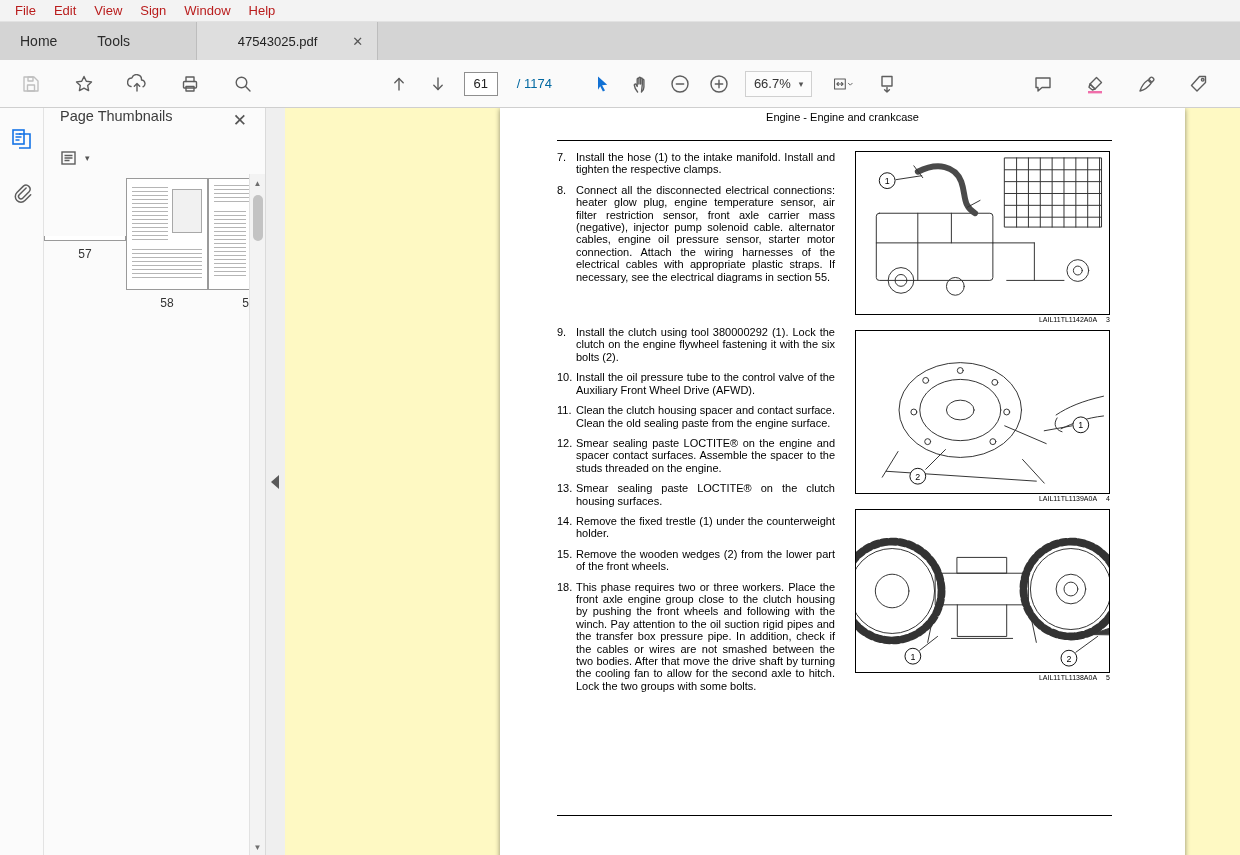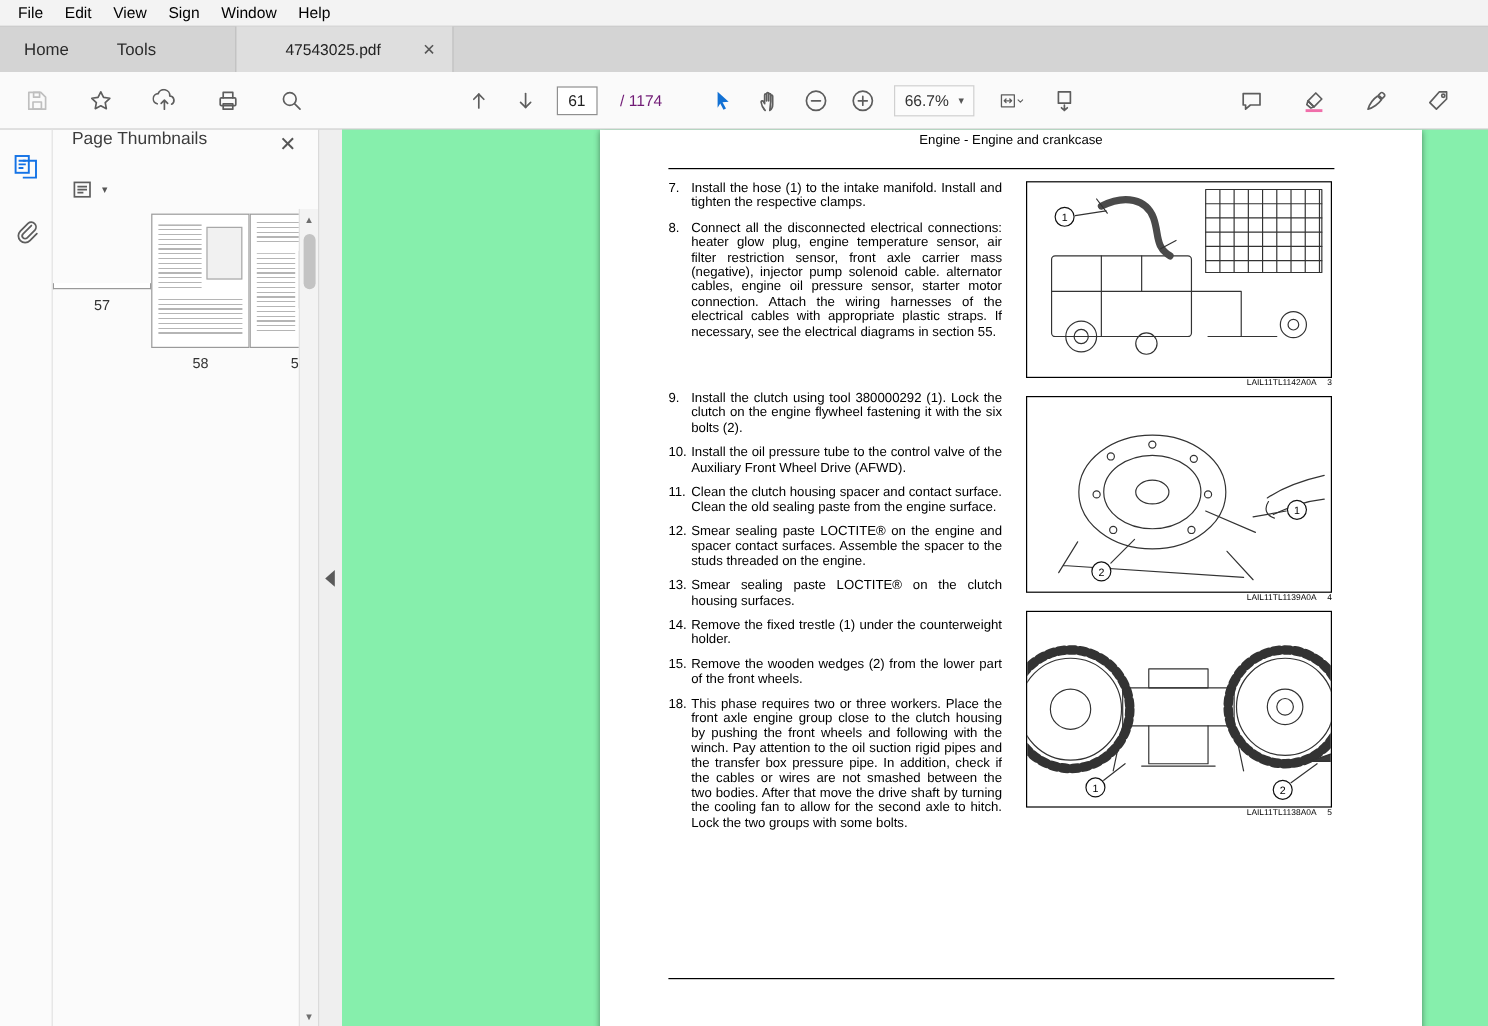--- a/index.html
+++ b/index.html
@@ -3,21 +3,21 @@
 <meta charset="utf-8">
 <style>
   * { box-sizing: border-box; margin: 0; padding: 0; }
   html,body { width:1240px; height:855px; overflow:hidden;
     font-family:"Liberation Sans", sans-serif; background:#828282; }
 
   .app { width:1240px; height:855px; display:flex; flex-direction:column; }
 
   
   .menubar { height:22px; background:#f3f3f3; border-bottom:1px solid #e2e2e2;
-    display:flex; align-items:center; padding-left:6px; font-size:13px; color:#000000; }
+    display:flex; align-items:center; padding-left:6px; font-size:13px; color:#b91c1c; }
   .menu-item { padding:0 9px; height:100%; display:flex; align-items:center; cursor:default; }
 
   
   .tabbar { height:38px; background:#d4d4d4; display:flex; align-items:stretch;
     font-size:14px; color:#2b2b2b; }
   .tab { display:flex; align-items:center; padding:12px 20px; cursor:default; }
   .doc-tab { width:182px; margin-left:46px; background:#dedede;
     border-left:1px solid #bdbdbd; border-right:1px solid #bdbdbd;
     font-size:13px; padding:0 10px; display:flex; align-items:center; }
   .doc-tab .doc-title { flex:1; text-align:center; color:#222; }
@@ -29,21 +29,21 @@
   .tb-group { display:flex; align-items:center; }
   .tb-left { gap:27px; padding-left:6px; }
   .tb-center { margin:0 auto; gap:13px; }
   .tb-right { gap:26px; padding-right:16px; }
   .tb-btn { width:26px; height:26px; display:flex; align-items:center; justify-content:center; }
   .tb-btn svg { width:20px; height:20px; }
   .icon-stroke { stroke:#5d5d5d; fill:none; stroke-width:1.4; stroke-linecap:round; stroke-linejoin:round; }
   .icon-disabled { stroke:#bfbfbf; }
   .page-input { width:34px; height:24px; border:1px solid #8f8f8f; background:#fff;
     text-align:center; font-size:13px; color:#222; font-family:"Liberation Sans",sans-serif; }
-  .page-total { font-size:13px; color:#701a75; margin-left:6px; }
+  .page-total { font-size:13px; color:#0369a1; margin-left:6px; }
   .select-gap { margin-left:24px; }
   .zoom-box { display:flex; align-items:center; gap:8px; border:1px solid #d0d0d0;
     height:26px; padding:0 8px; font-size:13px; color:#333; background:#fcfcfc; }
   .caret { font-size:9px; color:#555; }
 
   
   .content { flex:1; min-height:0; display:flex; }
 
   .iconstrip { width:44px; background:#fbfbfb; border-right:1px solid #e3e3e3;
     padding-top:16px; display:flex; flex-direction:column; align-items:center; gap:24px; }
@@ -73,21 +73,21 @@
     border-left:1px solid #e2e2e2; display:flex; flex-direction:column; align-items:center; }
   .vs-arrow { font-size:8px; color:#6e6e6e; padding:5px 0 3px; }
   .vs-thumb { width:10px; height:46px; background:#c3c3c3; border-radius:5px; margin-top:4px; }
   .vs-space { flex:1; }
 
   .collapse-strip { width:20px; background:#efefef; border-left:1px solid #dadada; position:relative; }
   .collapse-arrow { position:absolute; top:calc(50% - 7px); left:5px; width:0; height:0;
     border-top:7px solid transparent; border-bottom:7px solid transparent; border-right:8px solid #5a5a5a; }
 
   
-  .docarea { flex:1; background:#86efac; position:relative; overflow:hidden; }
+  .docarea { flex:1; background:#fef9c3; position:relative; overflow:hidden; }
   .page { position:absolute; left:215px; top:0; width:685px; height:920px; background:#ffffff;
     box-shadow:0 1px 5px rgba(0,0,0,0.45); }
   .page-header { text-align:center; font-size:11px; color:#000; padding-top:3px; }
   .header-rule { border-top:1px solid #000; margin:17px 73px 10px 57px; }
   .page-cols { display:flex; padding:0 73px 0 57px; }
   .col-text { width:278px; font-size:11px; line-height:12.4px; color:#000; }
   .step { display:flex; margin-bottom:8px; }
   .step-num { width:19px; flex:none; }
   .step-text { flex:1; text-align:justify; }
   .gap-before { margin-top:43px; }

